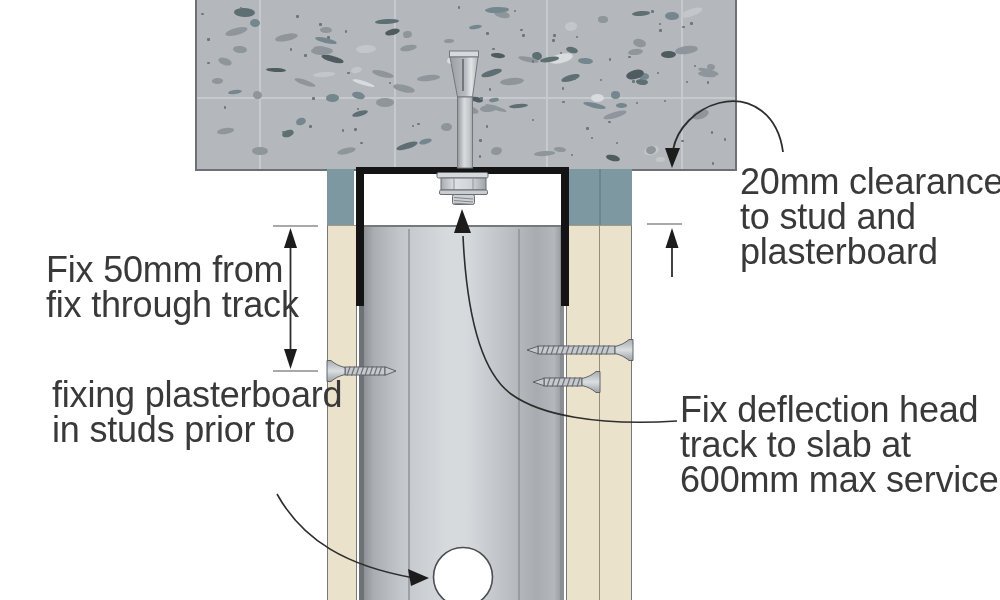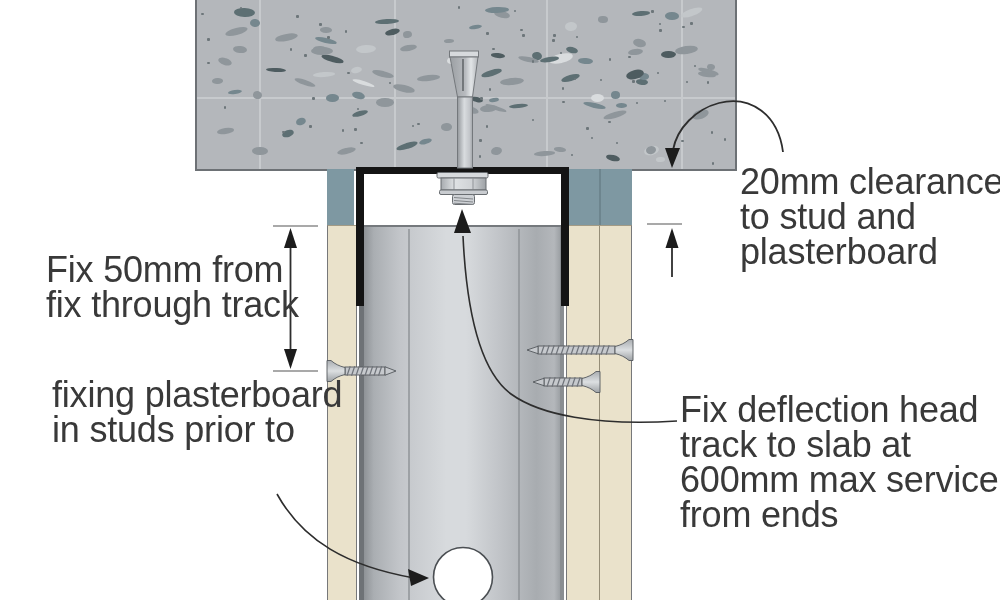--- a/index.html
+++ b/index.html
@@ -383,16 +383,15 @@
   <div id="ann-clear" class="ann">
     <div>20mm clearance</div>
     <div>to stud and</div>
     <div>plasterboard</div>
   </div>
 
   <div id="ann-track" class="ann">
     <div>Fix deflection head</div>
     <div>track to slab at</div>
     <div>600mm max service</div>
-    <div>from ends</div>
   </div>
 
 </div>
 
 </body></html>

